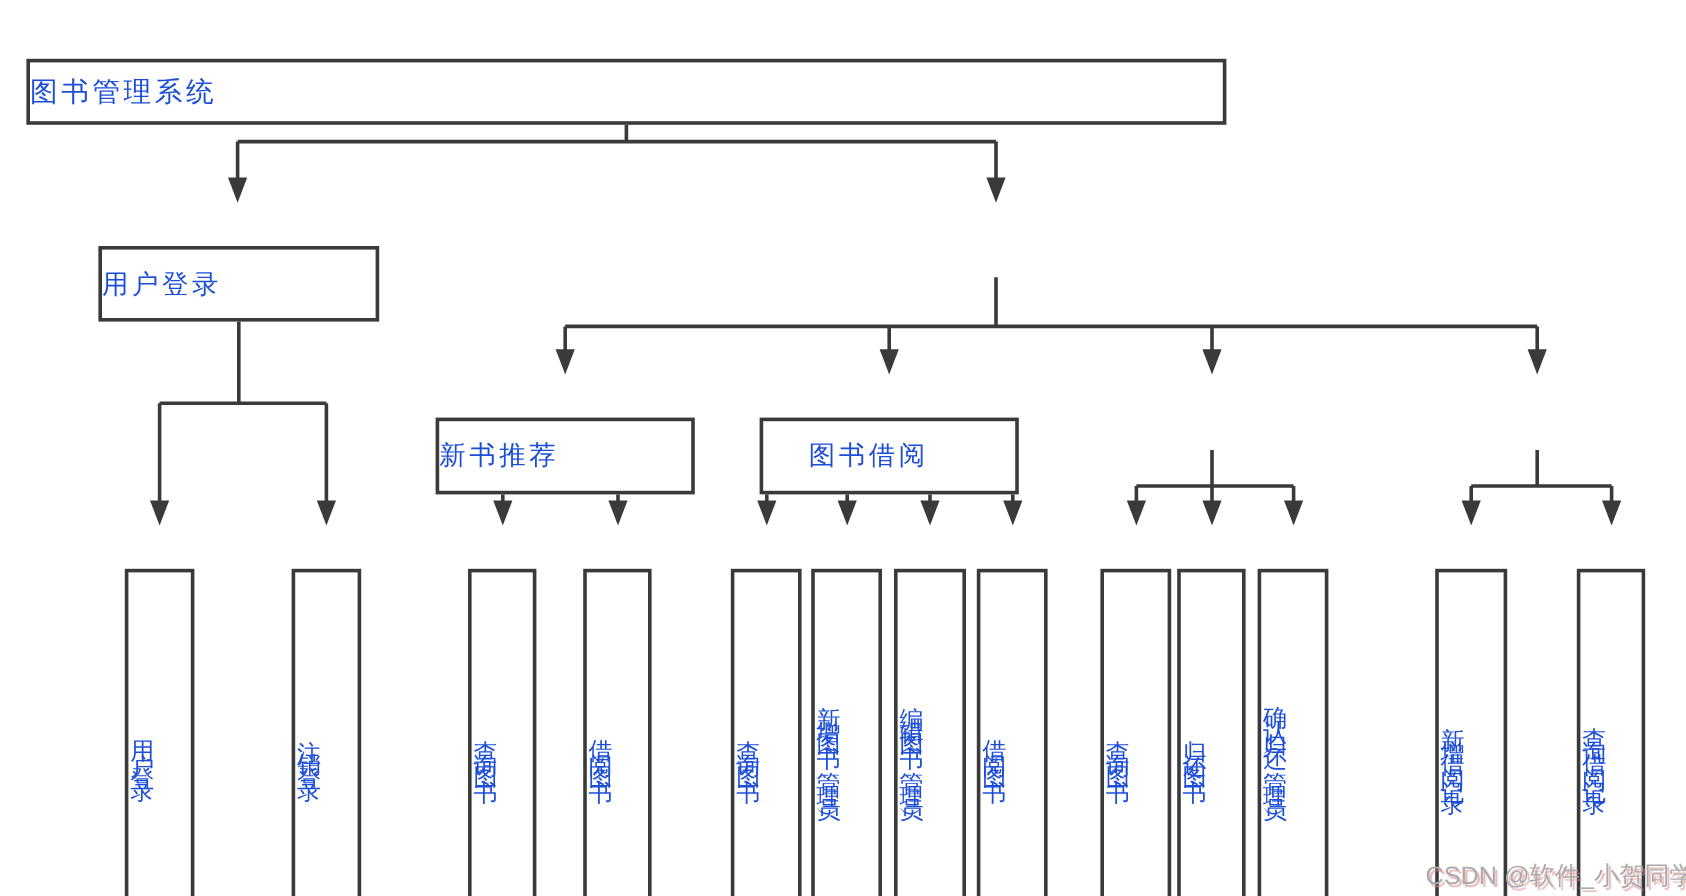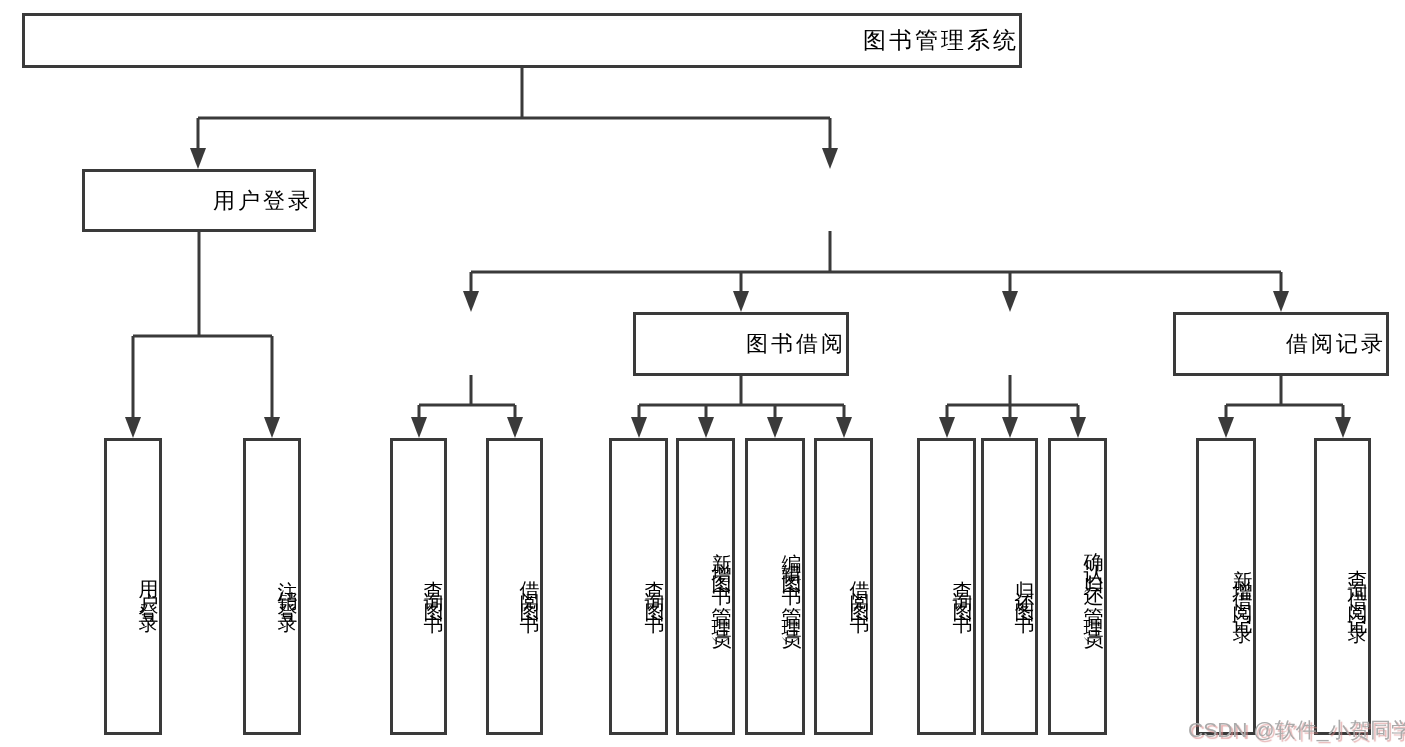--- a/index.html
+++ b/index.html
@@ -11,38 +11,39 @@
     overflow:hidden;
   }
   svg.connectors { position:absolute; left:0; top:0; width:1405px; height:747px; }
   .node {
     position:absolute;
     box-sizing:border-box;
     background:#ffffff;
     border:3px solid #3a3a3a;
     display:flex;
     align-items:center;
-    justify-content:flex-end;
-    color:#000000;
+    justify-content:flex-start;
+    color:#1d4ed8;
+    margin-top:36px;
   }
   .node.h { font-size:22px; letter-spacing:3px; white-space:nowrap; }
   .node.h.title { font-size:23px; }
   .node.v { font-size:20px; }
   .node.v .vtext {
     writing-mode:vertical-rl;
     text-orientation:mixed;
     letter-spacing:11px;
     line-height:1.05;
   }
   
   .b-root { left:22px;   top:13px;  width:1000px; height:55px; }
   .b-l2a  { left:82px;   top:169px; width:234px;  height:63px; }
   .b-l2b  { left:712px;  top:169px; width:236px;  height:63px; }
   .b-l3a  { left:363px;  top:312px; width:216px;  height:64px; }
-  .b-l3b  { left:633px;  top:312px; width:216px;  height:64px; }
+  .b-l3b  { left:633px;  top:312px; width:216px;  height:64px;padding-left:38px; }
   .b-l3c  { left:902px;  top:312px; width:216px;  height:64px; }
   .b-l3d  { left:1173px; top:312px; width:216px;  height:64px; }
   .b-f1   { left:104px;  top:438px; width:58px;   height:297px; }
   .b-f2   { left:243px;  top:438px; width:58px;   height:297px; }
   .b-f3   { left:390px;  top:438px; width:57px;   height:297px; }
   .b-f4   { left:486px;  top:438px; width:57px;   height:297px; }
   .b-f5   { left:609px;  top:438px; width:59px;   height:297px; }
   .b-f6   { left:676px;  top:438px; width:59px;   height:297px; }
   .b-f7   { left:745px;  top:438px; width:60px;   height:297px; }
   .b-f8   { left:814px;  top:438px; width:59px;   height:297px; }
@@ -107,25 +108,25 @@
   </svg>
 
   <div class="node h title b-root">
     <span>图书管理系统</span>
   </div>
 
   <div class="node h b-l2a">
     <span>用户登录</span>
   </div>
 
+  <div class="node h b-l3a">
+    <span>新书推荐</span>
+  </div>
   <div class="node h b-l3b">
     <span>图书借阅</span>
-  </div>
-  <div class="node h b-l3d">
-    <span>借阅记录</span>
   </div>
 
   <div class="node v b-f1">
     <span class="vtext">用户登录</span>
   </div>
   <div class="node v b-f2">
     <span class="vtext">注销登录</span>
   </div>
   <div class="node v b-f3">
     <span class="vtext">查询图书</span>

